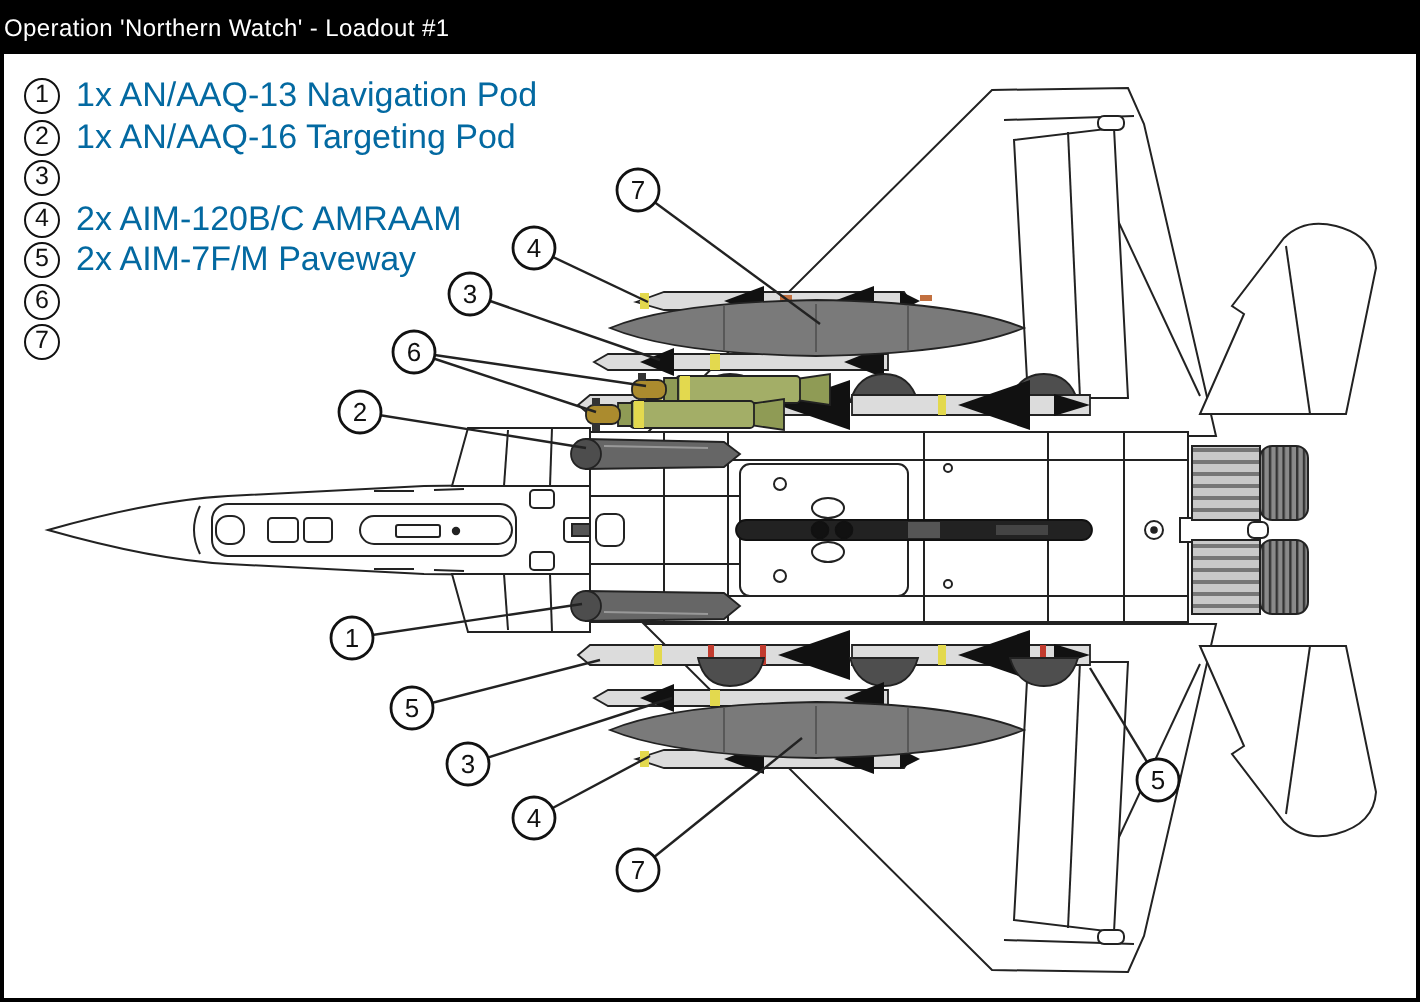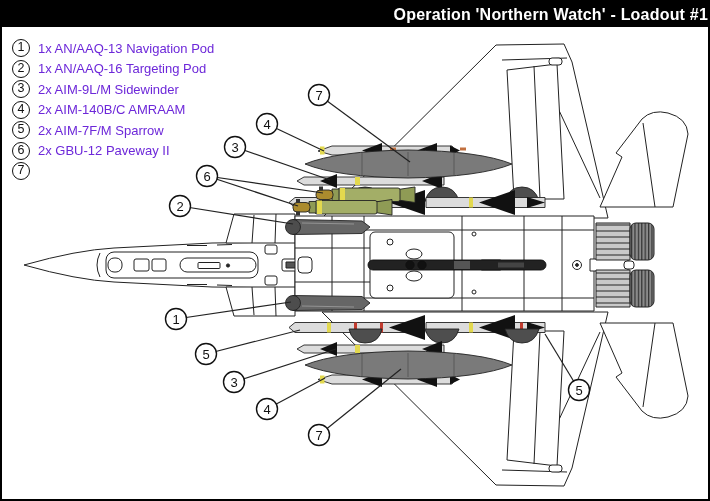--- a/index.html
+++ b/index.html
@@ -1,23 +1,23 @@
 <!DOCTYPE html>
 <html style="--title_bg: #000000; --title_fg: #ffffff; --outline: #222222; --fuel_tank: #7a7a7a; --bomb_body: #a3ae67; --bomb_tail: #8f9b55; --bomb_seeker: #ab8b2e; --band_yellow: #e3d94e; --band_red: #c23b2e; --missile_body: #dcdcdc; --store_dark: #222222; --pod_gray: #666666; --pylon_dark: #4e4e4e;"><head>
 <meta charset="utf-8">
 <style>
   html,body{margin:0;padding:0;background:#e8e8e8;font-family:"Liberation Sans",sans-serif;}
   .stage{position:relative;width:710px;height:501px;background:#fff;border:2px solid #000;box-sizing:border-box;overflow:hidden;}
   .titlebar{position:absolute;left:0;top:0;width:100%;height:25px;background:var(--title_bg,#000);color:var(--title_fg,#fff);
-            text-align:right;line-height:25px;font-size:16px;font-weight:bold;letter-spacing:.2px;}
+            text-align:left;line-height:25px;font-size:12px;font-weight:normal;letter-spacing:.2px;}
   .legend{position:absolute;left:10px;top:36px;width:250px;}
   .legend-row{display:flex;align-items:center;height:20.5px;}
   .lnum{flex:0 0 auto;width:18px;height:18px;border:1.4px solid #111;border-radius:50%;box-sizing:border-box;
         font-size:12.5px;line-height:15.5px;text-align:center;color:#111;background:#fff;}
-  .ltext{margin-left:8px;font-size:13px;color:#6d28d9;white-space:nowrap;}
+  .ltext{margin-left:8px;font-size:17px;color:#0369a1;white-space:nowrap;}
   svg{position:absolute;left:0;top:0;}
   svg *{vector-effect:non-scaling-stroke;}
 </style>
 </head>
 <body>
 
 <div class="stage">
 
   <svg width="710" height="501" viewBox="0 0 710 501">
     <defs>
@@ -322,31 +322,29 @@
     <div class="legend-row">
       <span class="lnum">1</span>
       <span class="ltext">1x AN/AAQ-13 Navigation Pod</span>
     </div>
     <div class="legend-row">
       <span class="lnum">2</span>
       <span class="ltext">1x AN/AAQ-16 Targeting Pod</span>
     </div>
     <div class="legend-row">
       <span class="lnum">3</span>
-      <span class="ltext">2x AIM-9L/M Sidewinder</span>
     </div>
     <div class="legend-row">
       <span class="lnum">4</span>
-      <span class="ltext">2x AIM-140B/C AMRAAM</span>
+      <span class="ltext">2x AIM-120B/C AMRAAM</span>
     </div>
     <div class="legend-row">
       <span class="lnum">5</span>
-      <span class="ltext">2x AIM-7F/M Sparrow</span>
+      <span class="ltext">2x AIM-7F/M Paveway</span>
     </div>
     <div class="legend-row">
       <span class="lnum">6</span>
-      <span class="ltext">2x GBU-12 Paveway II</span>
     </div>
     <div class="legend-row">
       <span class="lnum">7</span>
     </div>
   </div>
 </div>
 
 </body></html>

